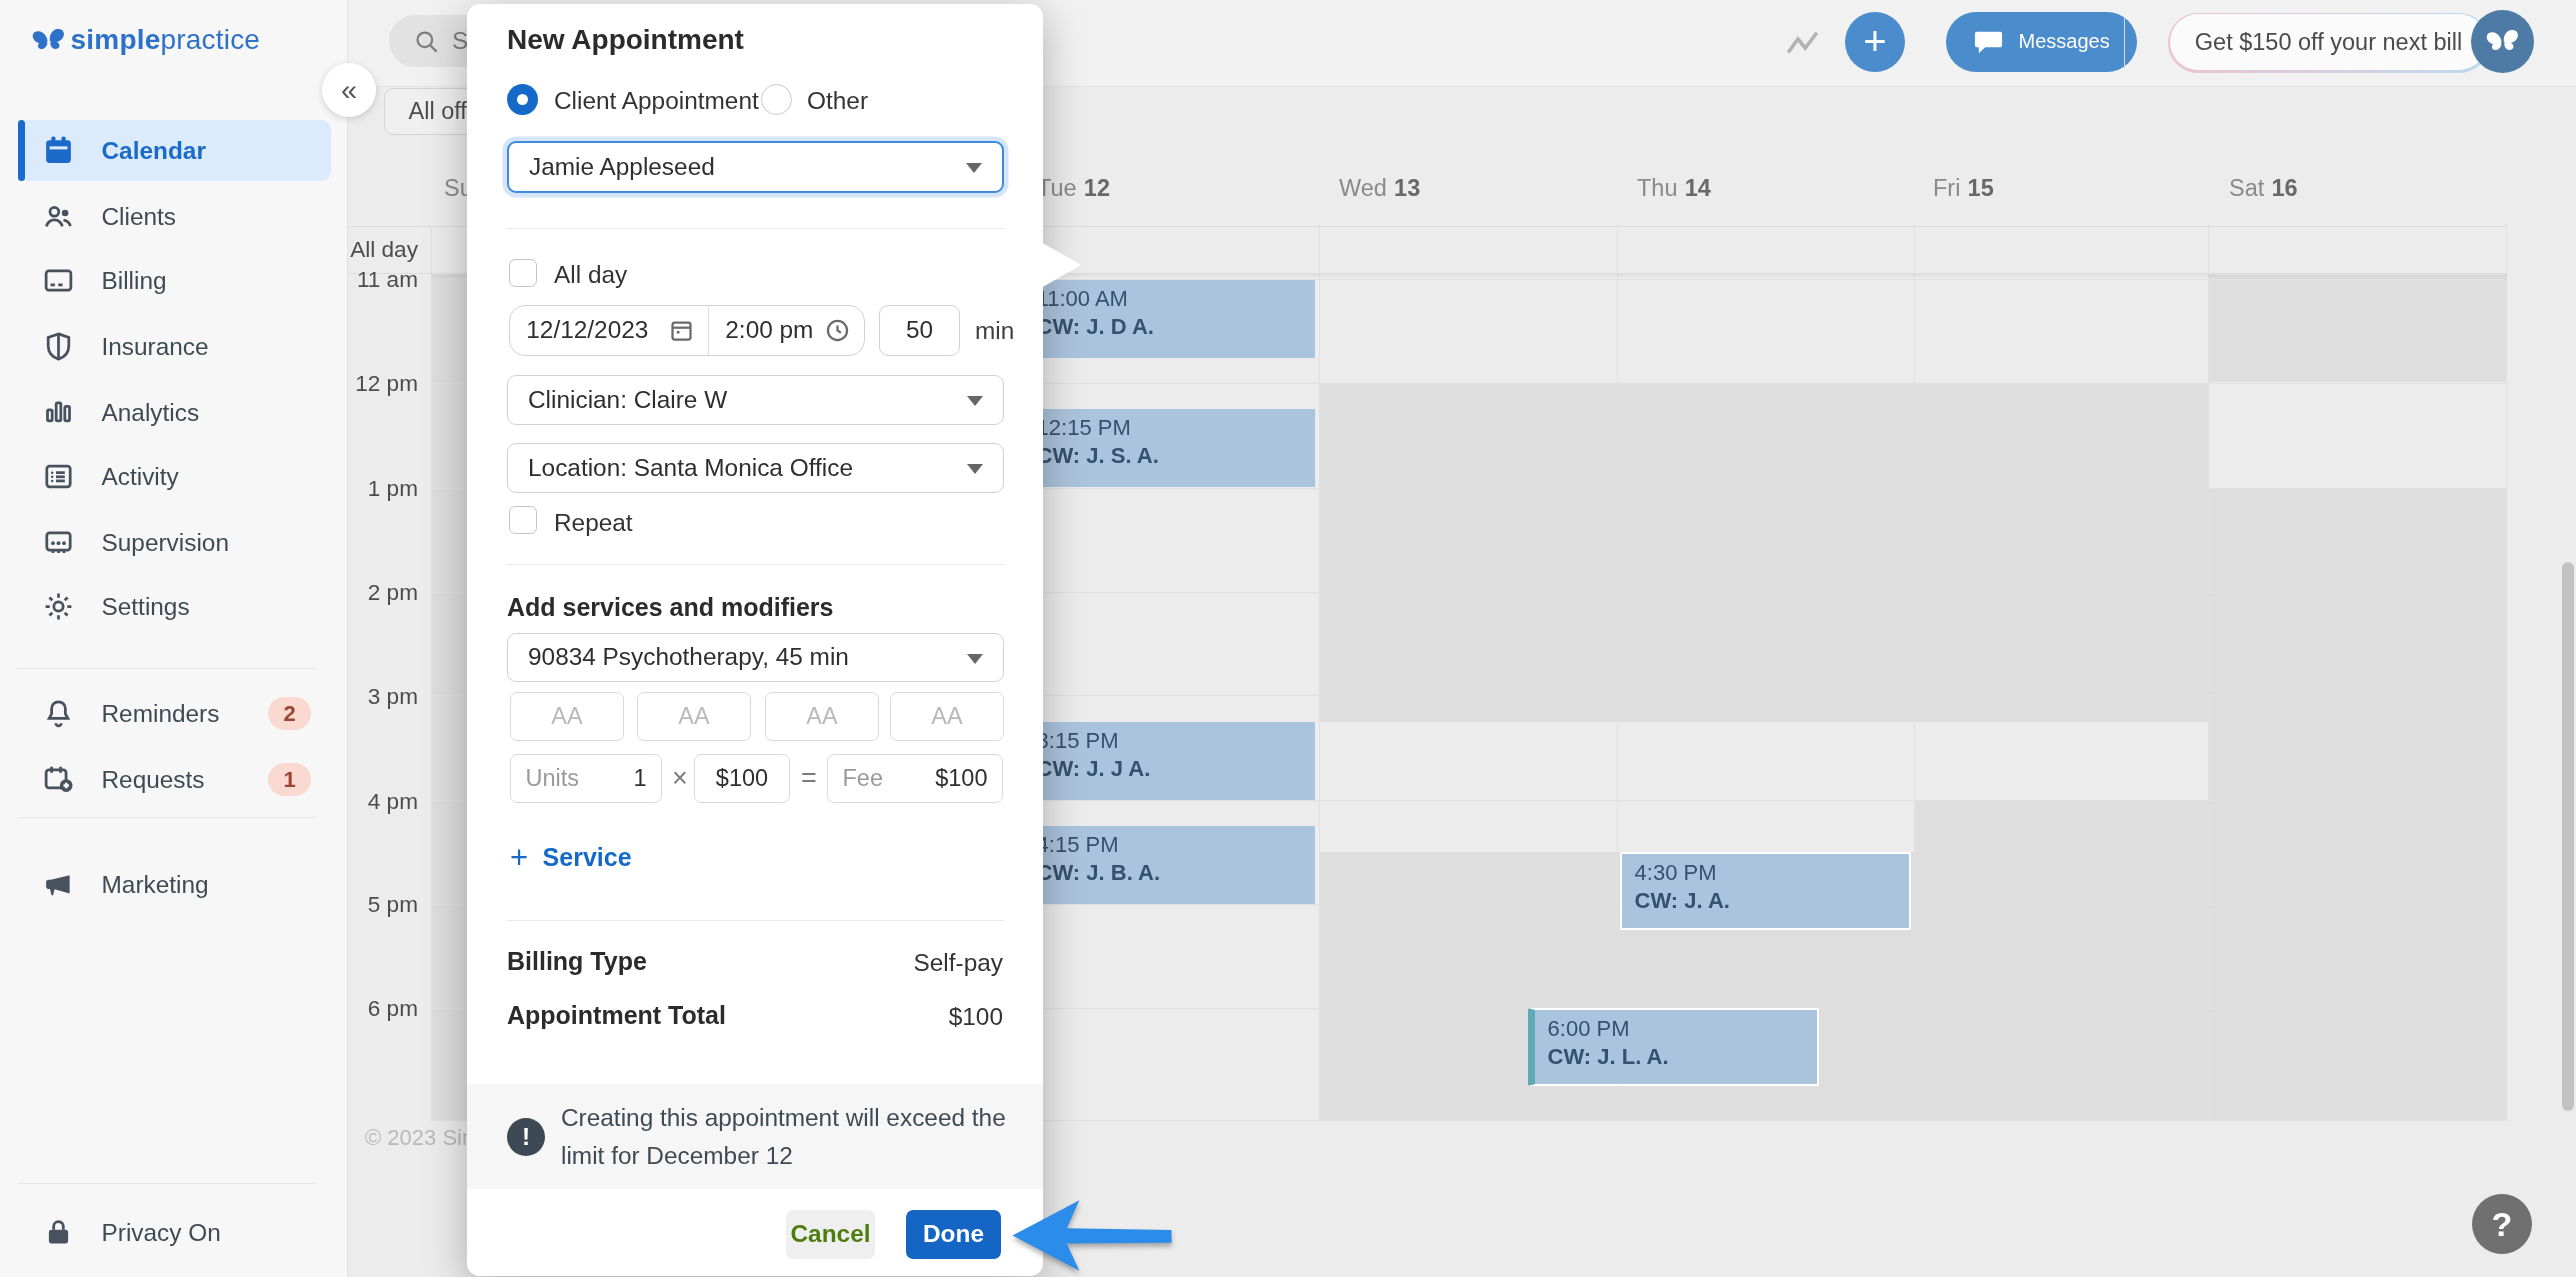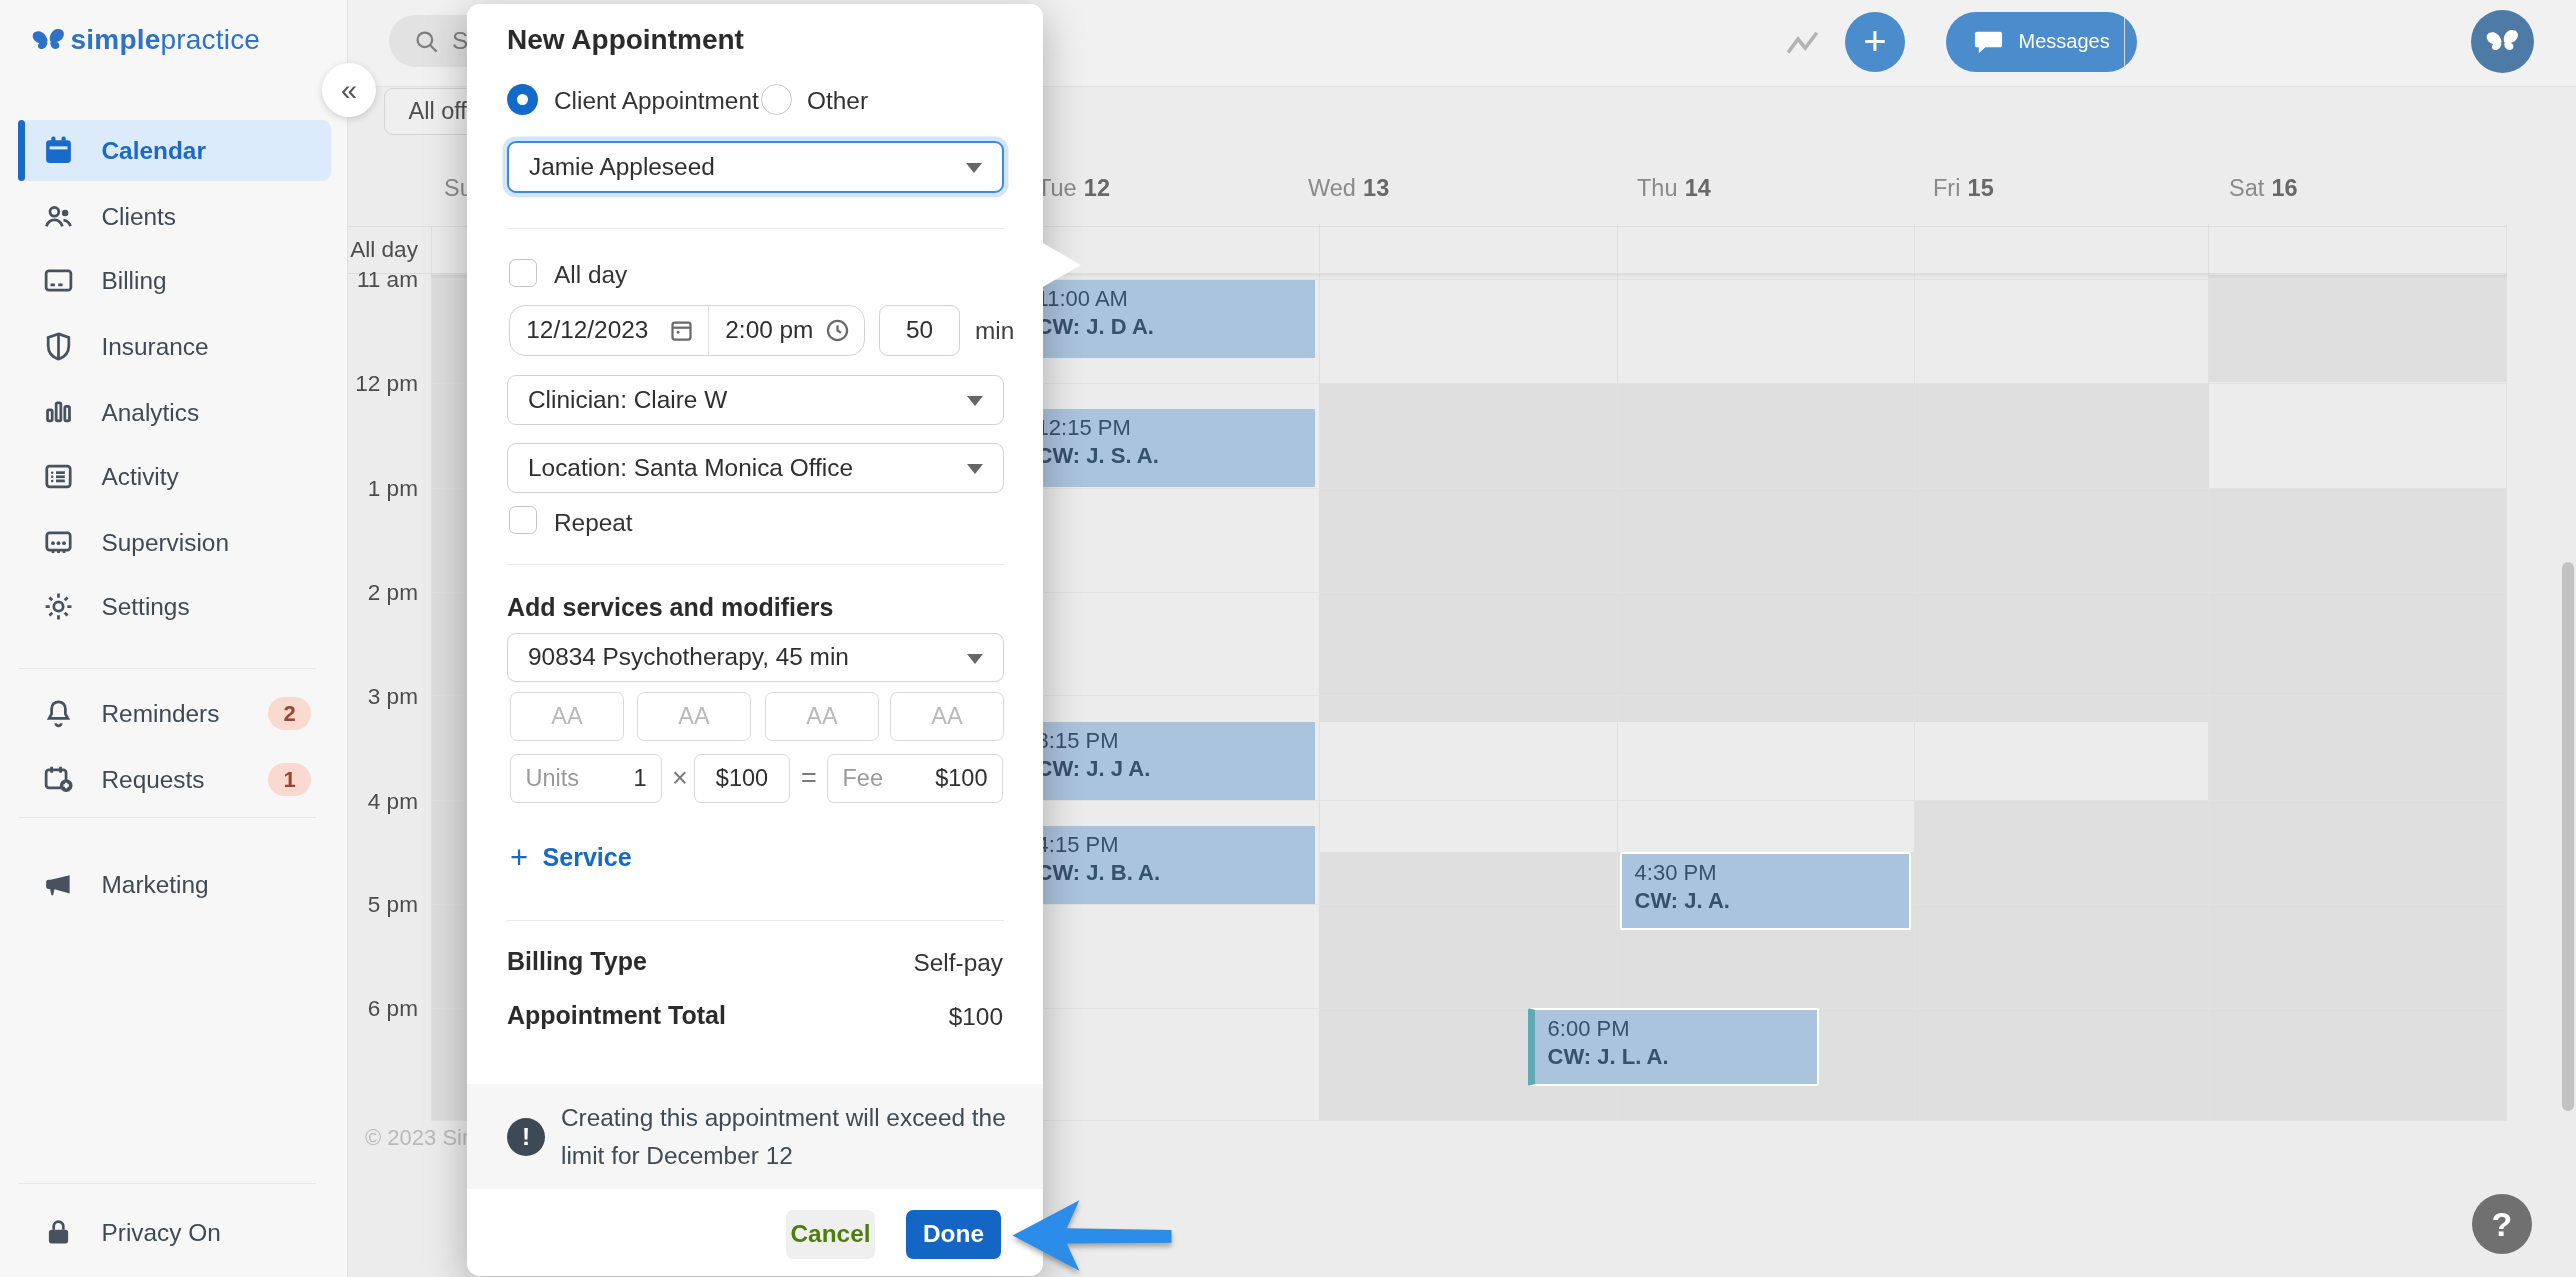--- a/index.html
+++ b/index.html
@@ -128,20 +128,25 @@
     </div>
   <div class="messages-btn">
     <span class="micon">
       <svg class="ic" viewBox="0 0 24 24">
           <path fill="#ffffff" d="M3 4.5h18c.8 0 1.5.7 1.5 1.5v9c0 .8-.7 1.5-1.5 1.5H9.5L4.5 21v-4.5H3c-.8 0-1.5-.7-1.5-1.5V6c0-.8.7-1.5 1.5-1.5z"></path>
         </svg>
     </span>
     <span class="mlabel">Messages</span>
   </div>
   <div class="top-divider"></div>
+  <div class="promo-pill">
+    <div class="promo-inner">
+        <span>Get $150 off your next bill</span>
+      </div>
+  </div>
   <div class="avatar">
     <svg viewBox="0 0 24 22">
         <path fill="currentColor" d="M10.8 11.6C7.6 13.8 3.2 13 1.6 9.8.2 7 2.2 4.4 5.2 4.8c3 .4 5.4 3 5.8 6.2l.1.6zM12.6 10.9c-.5-3.4 1.5-6.8 4.6-7.5 3-.7 5.4 1.4 4.6 4.4-.8 3.1-4.6 5-8.2 4l-1-.3z"></path>
         <path fill="currentColor" d="M11 12.5c-.3 2.6-2.3 4.5-4.4 4.2-1.9-.3-2.6-2.3-1.3-3.9 1.2-1.5 3.6-1.9 5.7-.3zM12.9 12.2c2.3-1.2 4.9-.6 5.8 1.2.8 1.7-.4 3.4-2.4 3.3-2.1-.1-3.6-2-3.4-4.5z"></path>
       </svg>
   </div>
 
   <div class="cal-bg"></div>
 
   <div class="shade" style="left:431px;top:275px;width:301px;height:845px"></div>
@@ -174,21 +179,21 @@
   <div class="allday-border" style="top:226px"></div>
   <div class="allday-border" style="top:273px"></div>
   <div class="allday-shadow"></div>
 
   <div class="filter-btn">
     <span>All offices</span>
   </div>
 
   <div class="dlabel" style="left:444px"><span>Sun</span><span class="dnum">10</span></div>
   <div class="dlabel" style="left:1037px"><span>Tue</span><span class="dnum">12</span></div>
-  <div class="dlabel" style="left:1308px"><span>Wed</span><span class="dnum">13</span></div>
+  <div class="dlabel" style="left:1339px"><span>Wed</span><span class="dnum">13</span></div>
   <div class="dlabel" style="left:1637px"><span>Thu</span><span class="dnum">14</span></div>
   <div class="dlabel" style="left:1933px"><span>Fri</span><span class="dnum">15</span></div>
   <div class="dlabel" style="left:2229px"><span>Sat</span><span class="dnum">16</span></div>
 
   <div class="tlabel" style="top:237px">All day</div>
   <div class="tlabel" style="top:267px">11 am</div>
   <div class="tlabel" style="top:371px">12 pm</div>
   <div class="tlabel" style="top:476px">1 pm</div>
   <div class="tlabel" style="top:580px">2 pm</div>
   <div class="tlabel" style="top:684px">3 pm</div>

